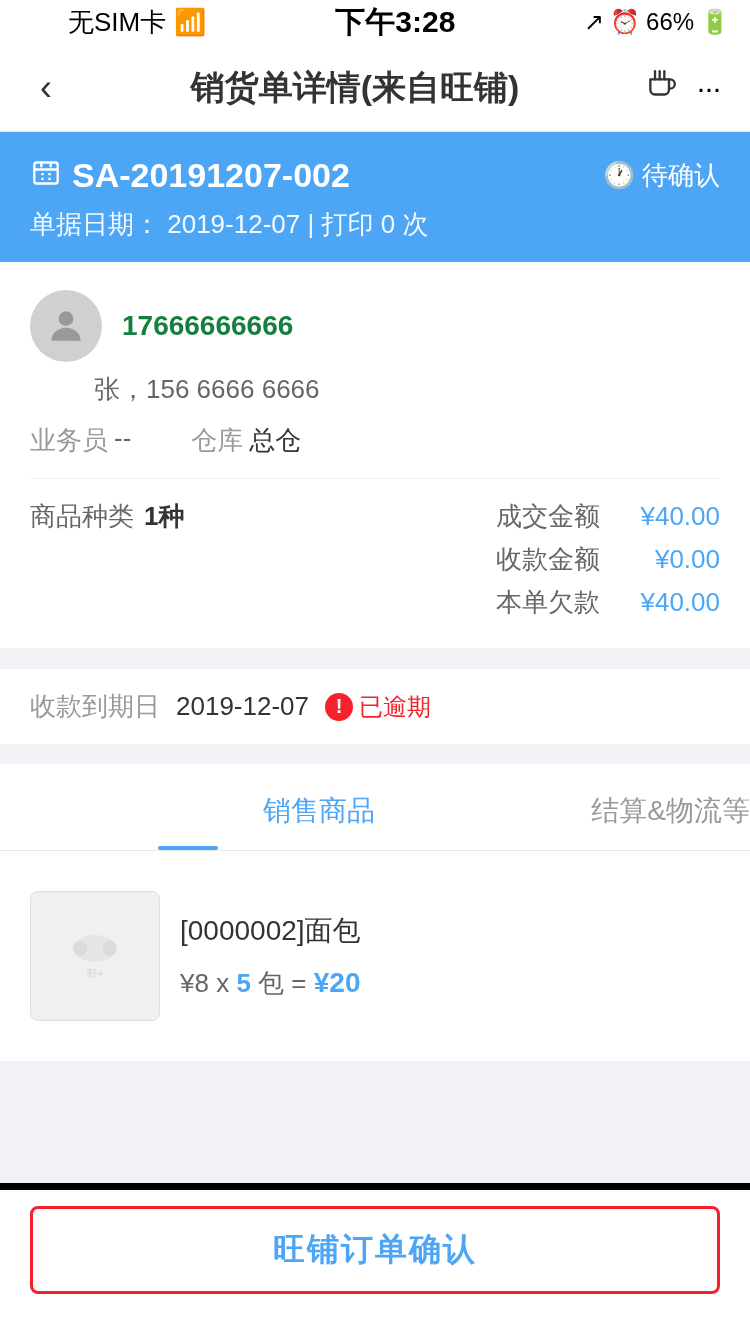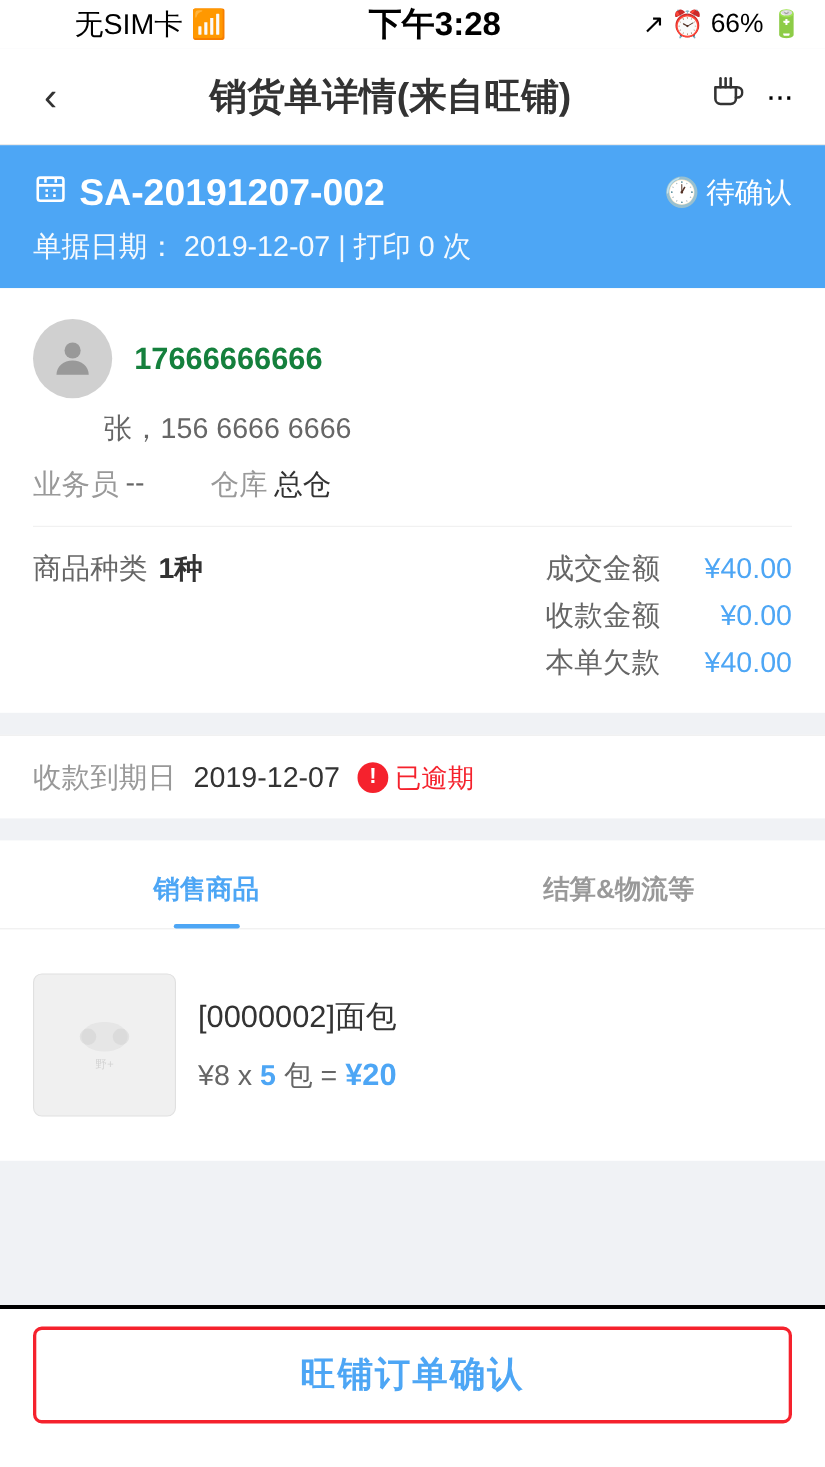--- a/index.html
+++ b/index.html
@@ -209,27 +209,26 @@
     .tabs-section {
       background: #fff;
       margin-bottom: 0;
     }
     .tabs-header {
       display: flex;
       border-bottom: 1px solid #e8e8e8;
     }
     .tab-item {
       flex: 1;
-      text-align: center;
+      text-align: right;
       padding: 28px 0 20px;
-      font-size: 24px;
+      font-size: 28px;
       color: #999;
       position: relative;
       cursor: pointer;
-      font-weight: bold;
     }
     .tab-item.active {
       color: #4da6f5;
     }
     .tab-item.active::after {
       content: '';
       position: absolute;
       bottom: 0;
       left: 50%;
       transform: translateX(-50%);
@@ -290,21 +289,21 @@
     }
 
     
     .bottom-bar {
       position: fixed;
       bottom: 0;
       left: 0;
       width: 750px;
       background: #fff;
       padding: 16px 30px 40px;
-      border-top: 4px solid #000000;
+      border-top: 7px solid #000000;
     }
     .confirm-button {
       width: 100%;
       height: 88px;
       border: 3px solid #f5222d;
       border-radius: 8px;
       background: #fff;
       color: #4da6f5;
       font-size: 32px;
       font-weight: 600;

